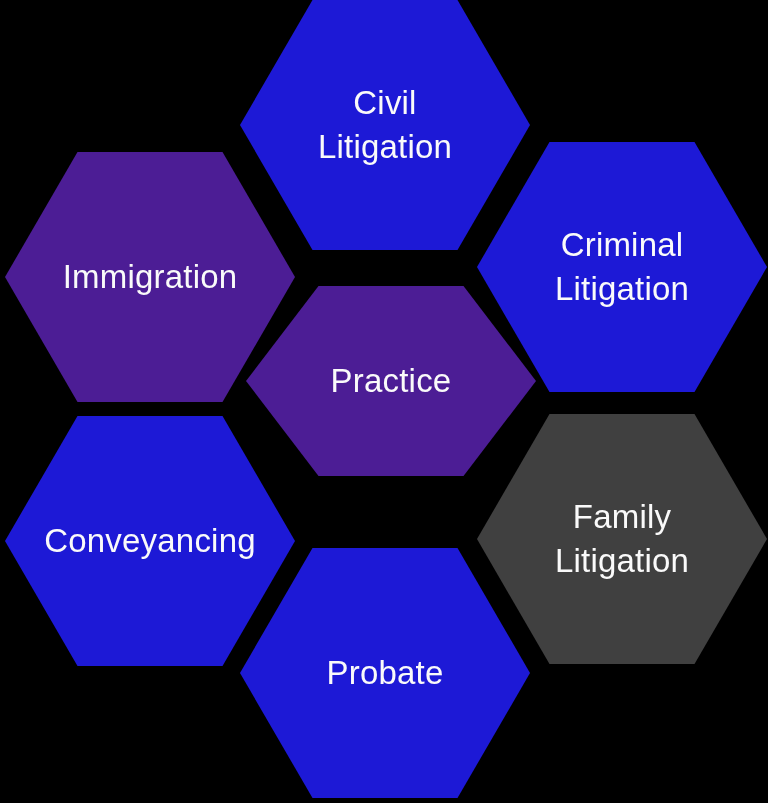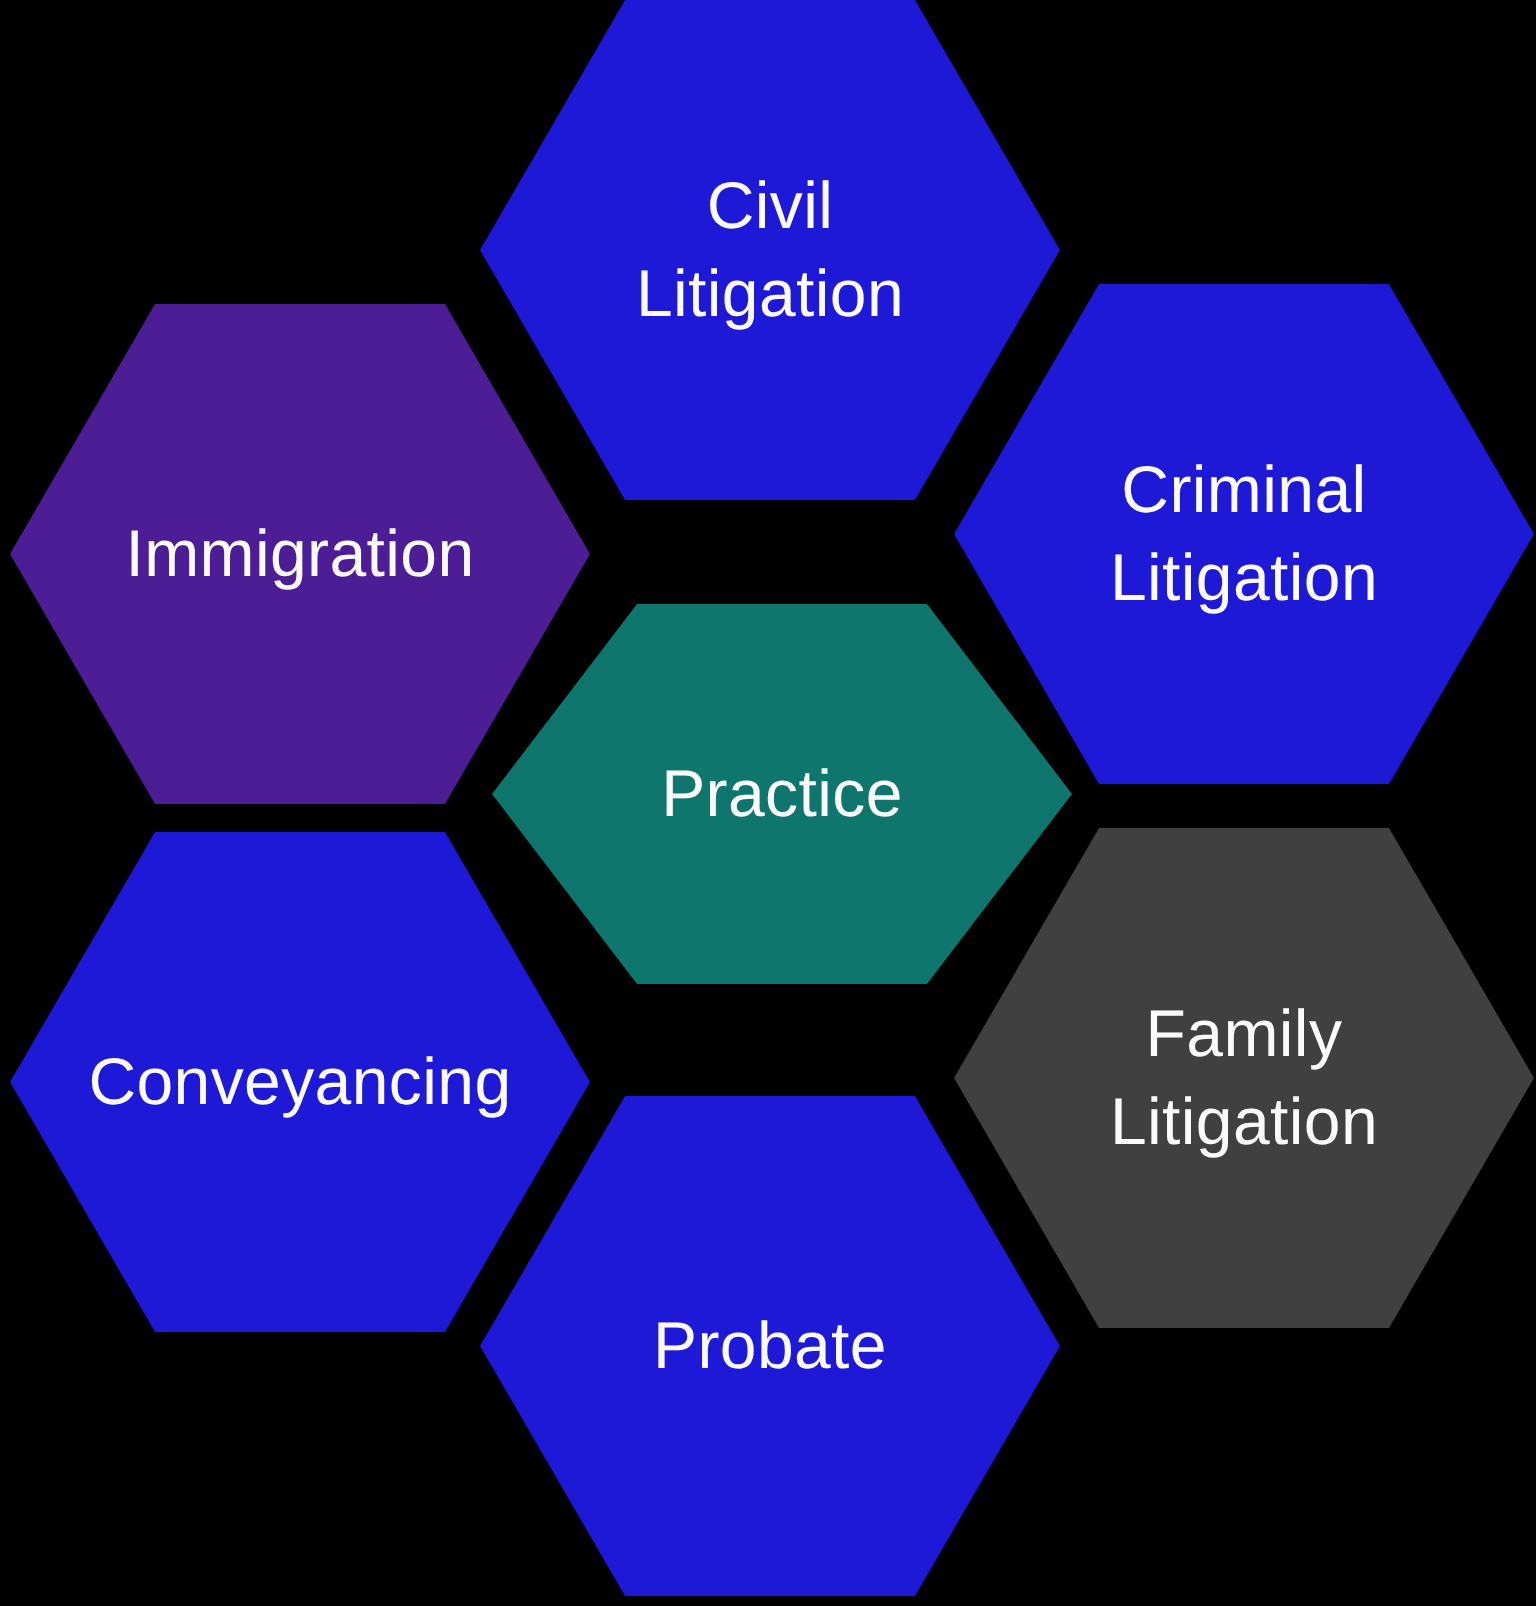--- a/index.html
+++ b/index.html
@@ -56,21 +56,21 @@
     </div>
   </div>
 
   <div class="hex" style="left: 477px; top: 142px; width: 290px; height: 250px; background: rgb(29, 25, 214);">
     <div class="hex-label" style="color: rgb(250, 250, 250);">
       <span>Criminal</span>
       <span>Litigation</span>
     </div>
   </div>
 
-  <div class="hex" style="left: 246px; top: 302px; width: 290px; height: 190px; background: #0f766e;">
+  <div class="hex" style="left: 246px; top: 286px; width: 290px; height: 190px; background: #4c1d95;">
     <div class="hex-label" style="color: rgb(250, 250, 250);">
       <span>Practice</span>
     </div>
   </div>
 
   <div class="hex" style="left: 5px; top: 416px; width: 290px; height: 250px; background: rgb(29, 25, 214);">
     <div class="hex-label" style="color: rgb(250, 250, 250);">
       <span>Conveyancing</span>
       <span></span>
     </div>

